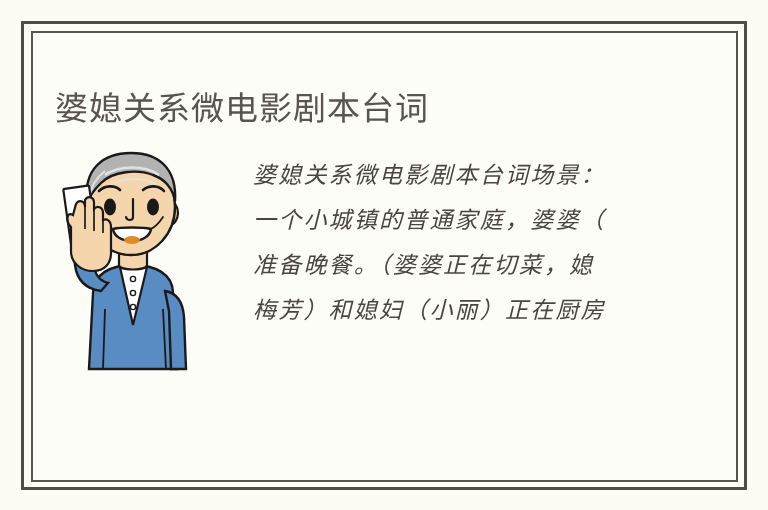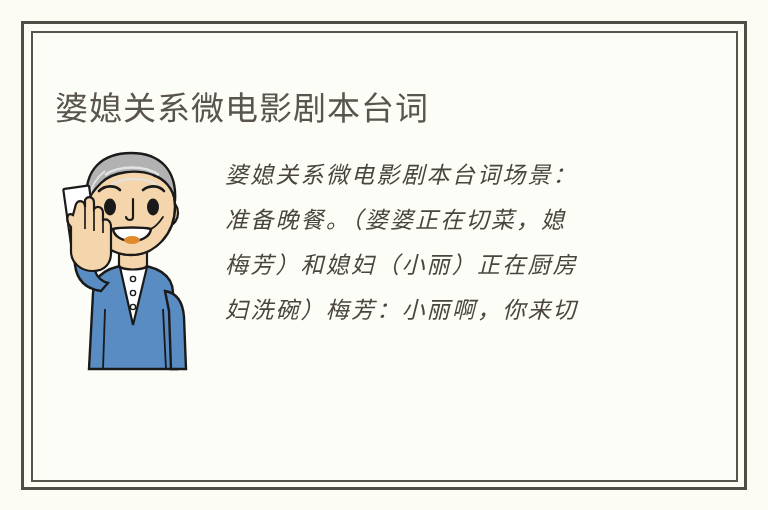--- a/index.html
+++ b/index.html
@@ -88,20 +88,21 @@
     font-family: "DejaVu Serif", "Liberation Serif", serif;
     font-size: 23px;
     line-height: 45px;
     letter-spacing: 2.2px;
     color: #4A463F;
     font-style: italic;
   }
   .body-line {
     display: block;
     white-space: nowrap;
+    margin-left: 28px;
   }
 </style>
 </head>
 <body>
 
 <div id="page">
 
   <div class="frame-outer"></div>
   <div class="frame-inner"></div>
 
@@ -185,19 +186,19 @@
                    L32 66 C32 60 26 58 23 63 Z" fill="#F5D6AC" stroke="#1A1A1A" stroke-width="2.2"></path>
           <path d="M32 66 L32 88" fill="none" stroke="#1A1A1A" stroke-width="1.7"></path>
           <path d="M41 68 L41 90" fill="none" stroke="#1A1A1A" stroke-width="1.7"></path>
           <path d="M50 79 L50 92" fill="none" stroke="#1A1A1A" stroke-width="1.7"></path>
         </g>
       </svg>
     </div>
 
     <div class="body-text">
       <span class="body-line">婆媳关系微电影剧本台词场景：</span>
+      <span class="body-line">一个小城镇的普通家庭，婆婆（</span>
       <span class="body-line">准备晚餐。（婆婆正在切菜，媳</span>
       <span class="body-line">梅芳）和媳妇（小丽）正在厨房</span>
-      <span class="body-line">妇洗碗）梅芳：小丽啊，你来切</span>
     </div>
 
   </div>
 </div>
 
 </body></html>

